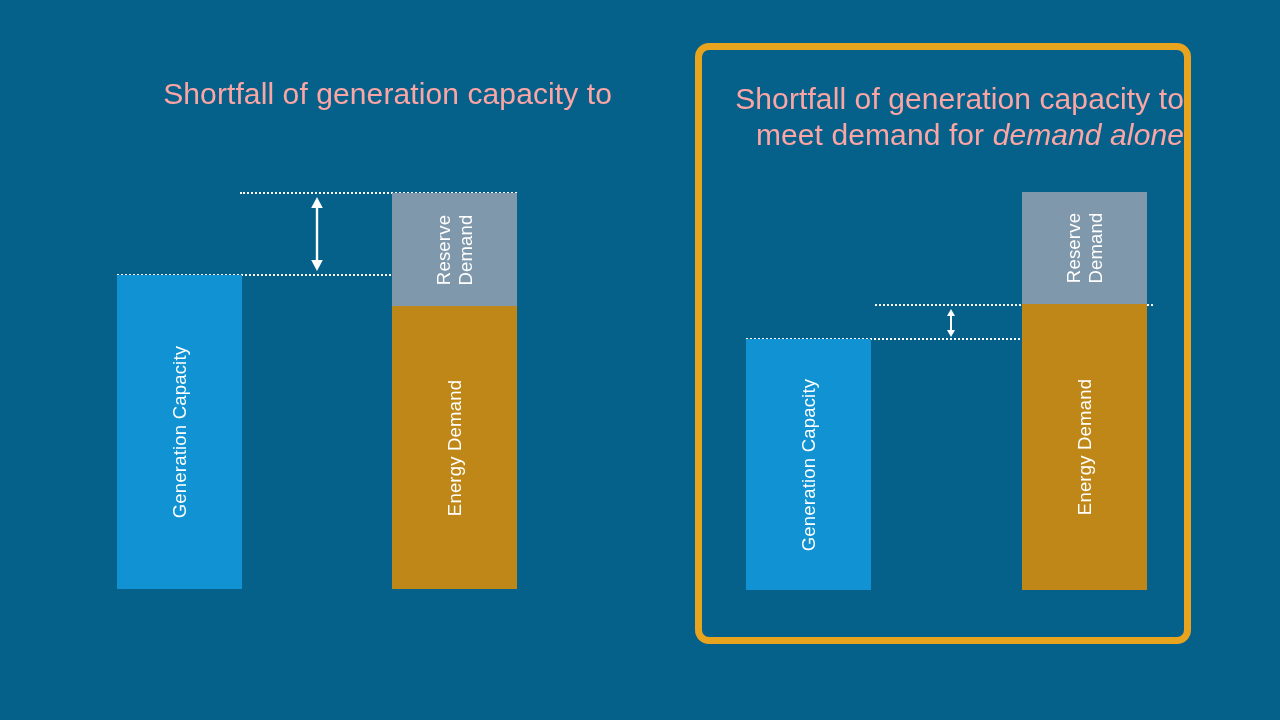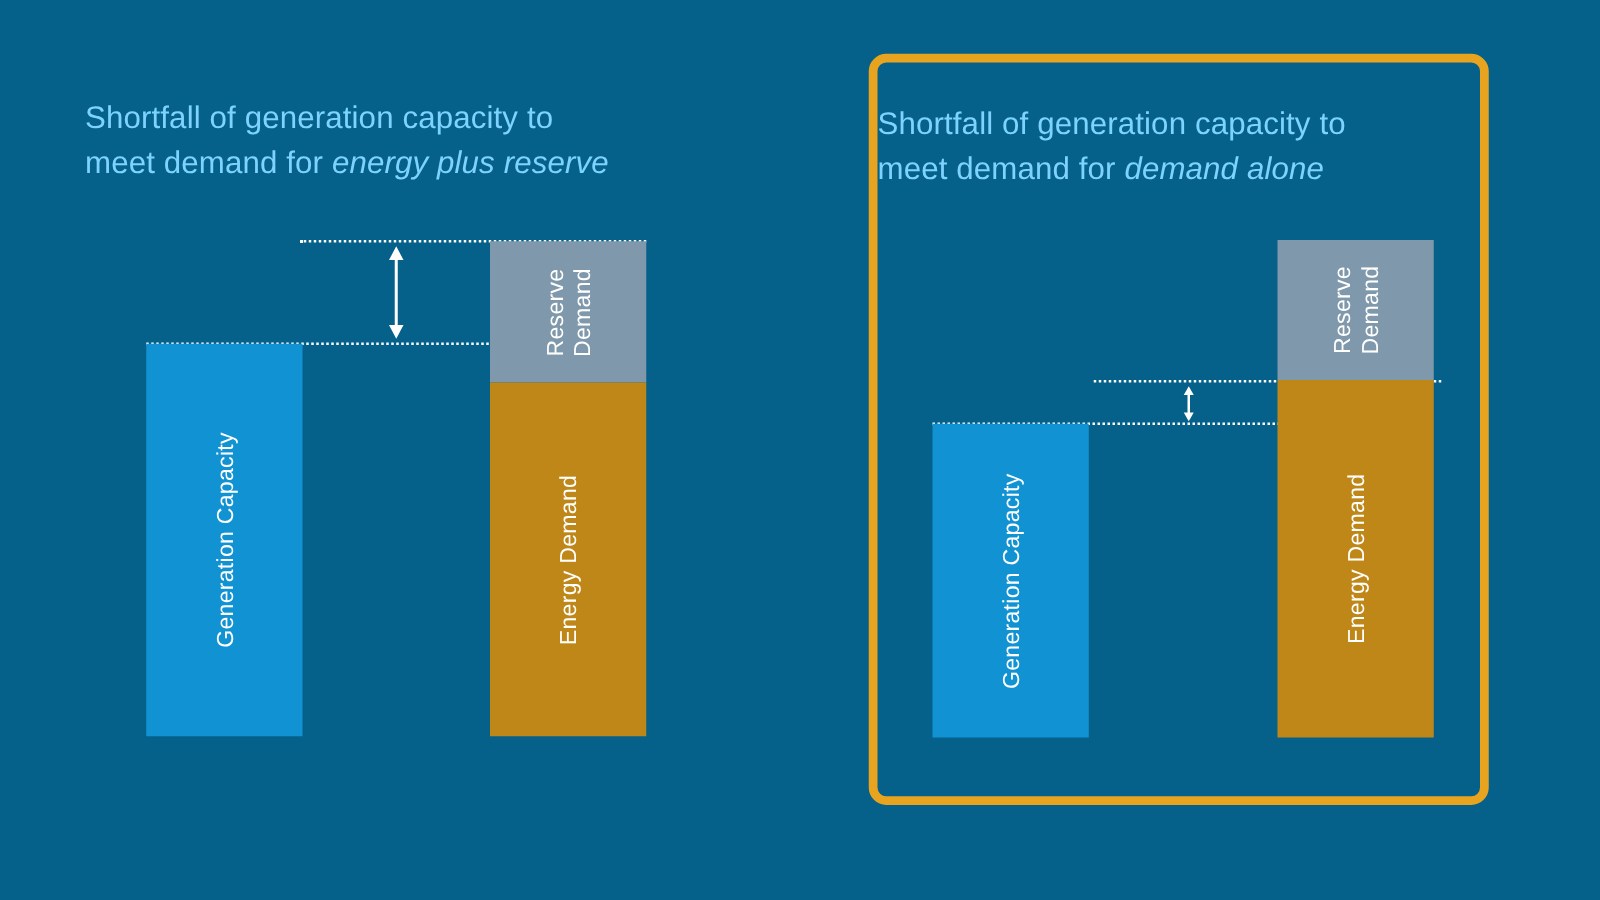--- a/index.html
+++ b/index.html
@@ -36,26 +36,26 @@
     border: 7px solid #e8a41f;
     border-radius: 14px;
   }
 
   
   .panel-title {
     position: absolute;
     left: 0;
     right: 0;
     top: 28px;
-    text-align: left;
-    font-size: 25px;
+    text-align: right;
+    font-size: 30px;
     line-height: 36px;
     font-weight: 400;
     letter-spacing: 0.1px;
-    color: #7dd3fc;
+    color: #fca5a5;
   }
   #panel-left .panel-title {
     top: 33px;
     left: 28px;
     width: 544px;
   }
   #panel-right .panel-title {
     top: 31px;
     left: 0;
     width: 482px;
@@ -116,21 +116,20 @@
 </style>
 </head>
 <body>
 
 <div id="slide">
 
   <div class="panel" id="panel-left">
 
     <div class="panel-title">
       <span class="title-line">Shortfall of generation capacity to</span>
-      <span class="title-line"><span>meet demand for </span><span class="em">energy plus reserve</span></span>
     </div>
 
     <div class="plot">
 
       <div class="dotline" style="left:200px; top:149px; width:277px;"></div>
 
       <div class="dotline" style="left:77px; top:231px; width:278px;"></div>
 
       <div class="arrow" style="left:268px; top:153px;">
         <svg width="18" height="76" viewBox="0 0 18 76" aria-hidden="true">

